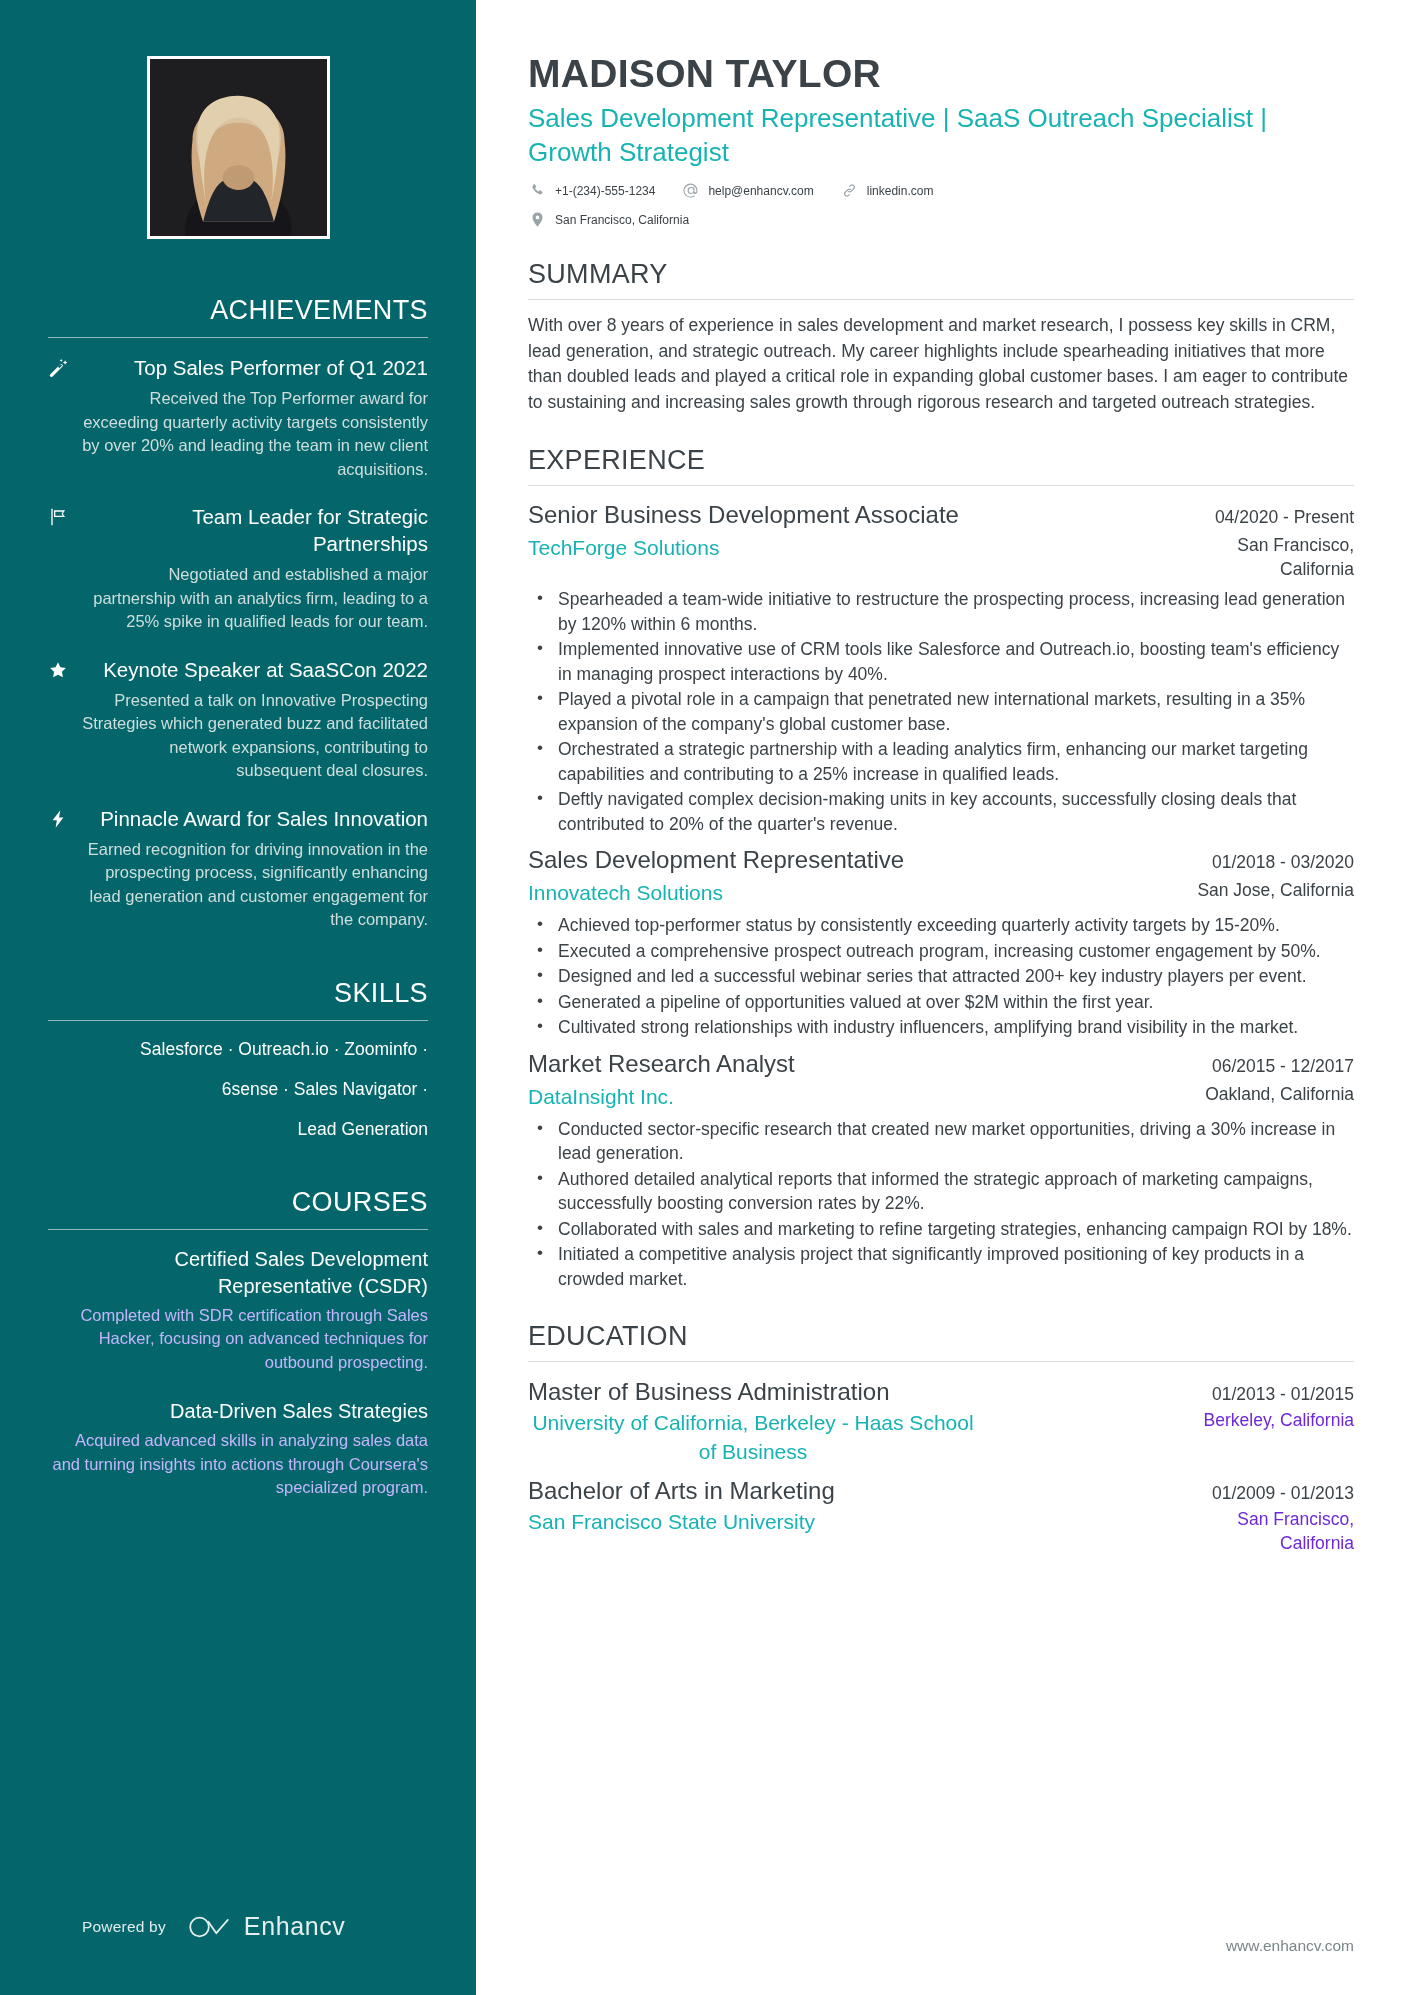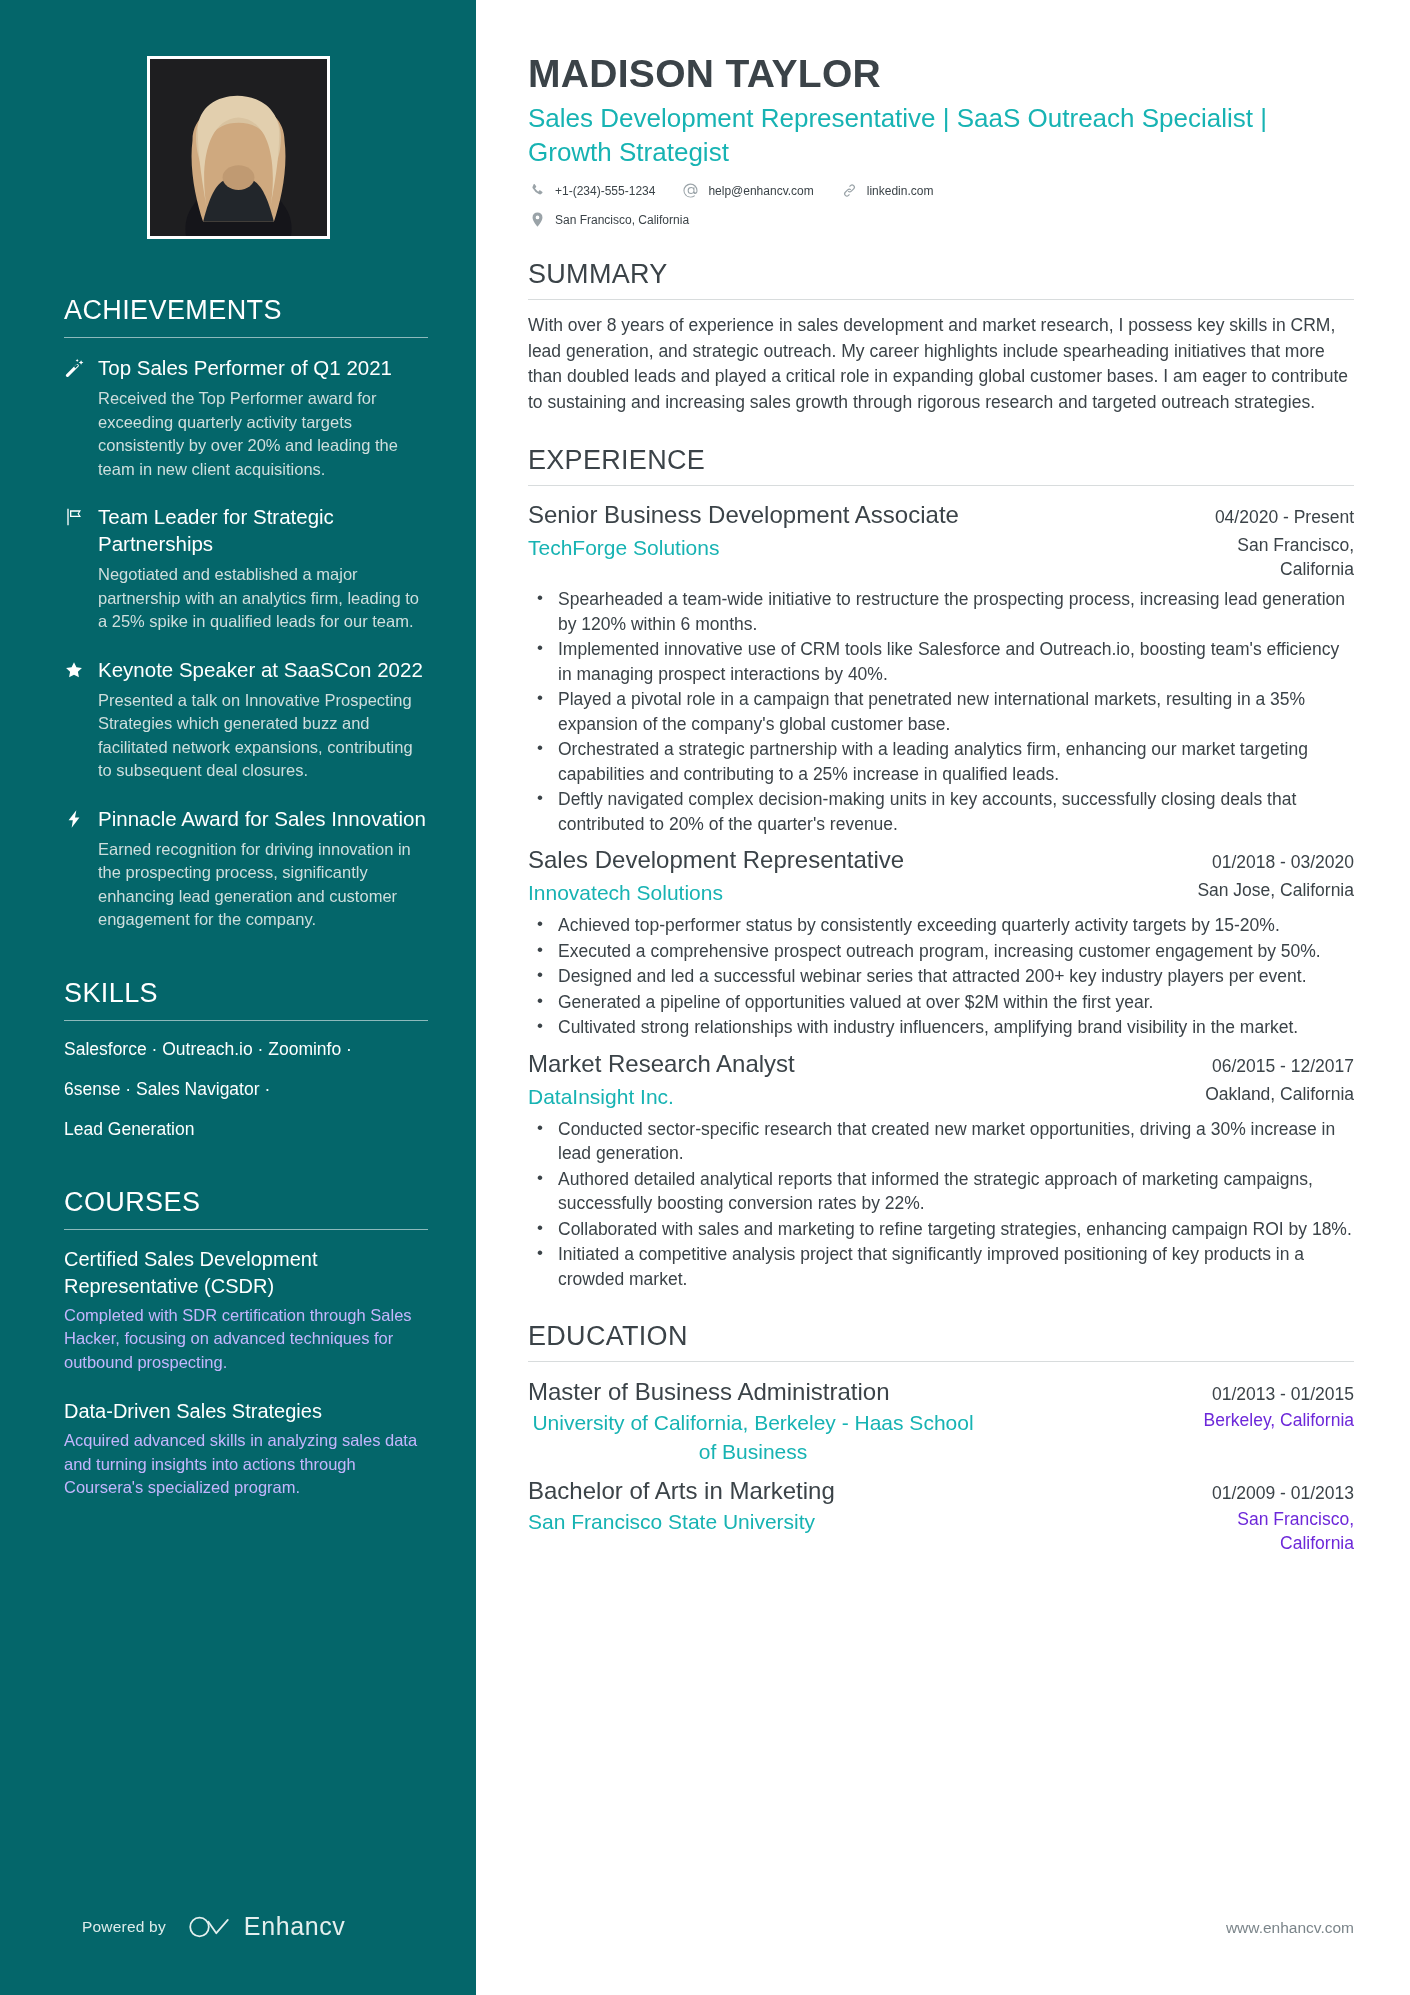--- a/index.html
+++ b/index.html
@@ -36,21 +36,21 @@
   .photo {
     width: 183px;
     height: 183px;
     border: 3px solid #ffffff;
     background: #1b1b1d;
     overflow: hidden;
     position: relative;
   }
   .photo svg { display: block; width: 100%; height: 100%; }
 
-  .side-body { padding: 0 48px 0 64px; }
+  .side-body { padding: 0 48px 0 48px; text-align: right; }
 
   .side-section { margin-top: 46px; }
   .side-section:first-child { margin-top: 56px; }
 
   .side-h {
     font-size: 27px;
     font-weight: 400;
     letter-spacing: 0.4px;
     color: #ffffff;
     padding-bottom: 11px;
@@ -286,21 +286,21 @@
     color: #6d28d9;
     text-align: right;
     line-height: 24px;
     max-width: 175px;
     min-width: 120px;
   }
 
   .main-footer {
     position: absolute;
     right: 56px;
-    bottom: 58px;
+    bottom: 40px;
     font-size: 15.5px;
     color: #7b858a;
   }
 </style>
 </head>
 <body>
 
 <div class="page">
 
   <aside class="sidebar">

